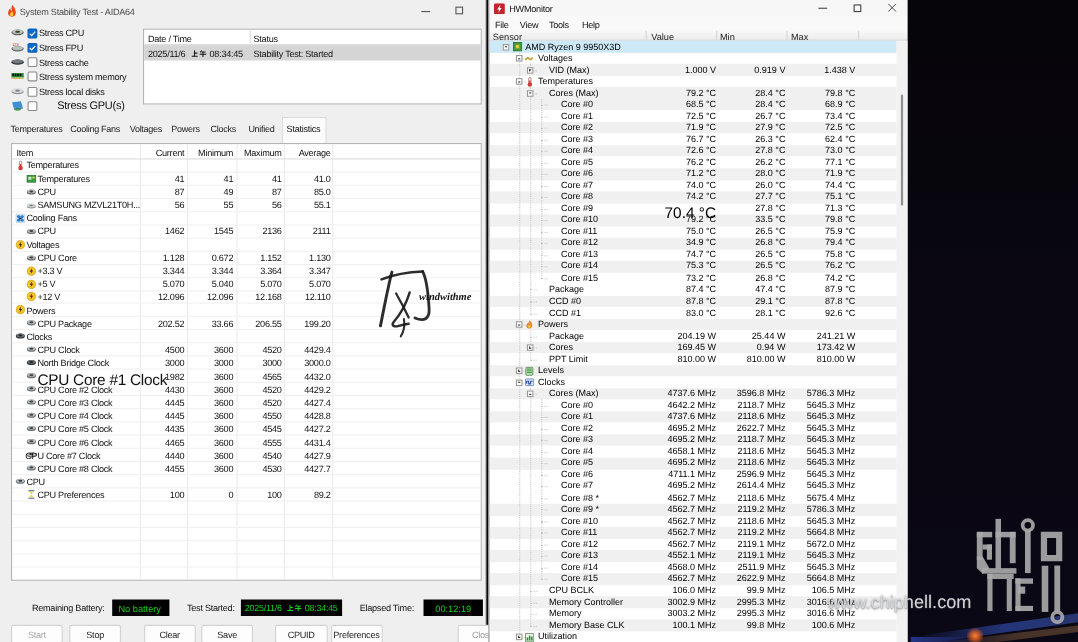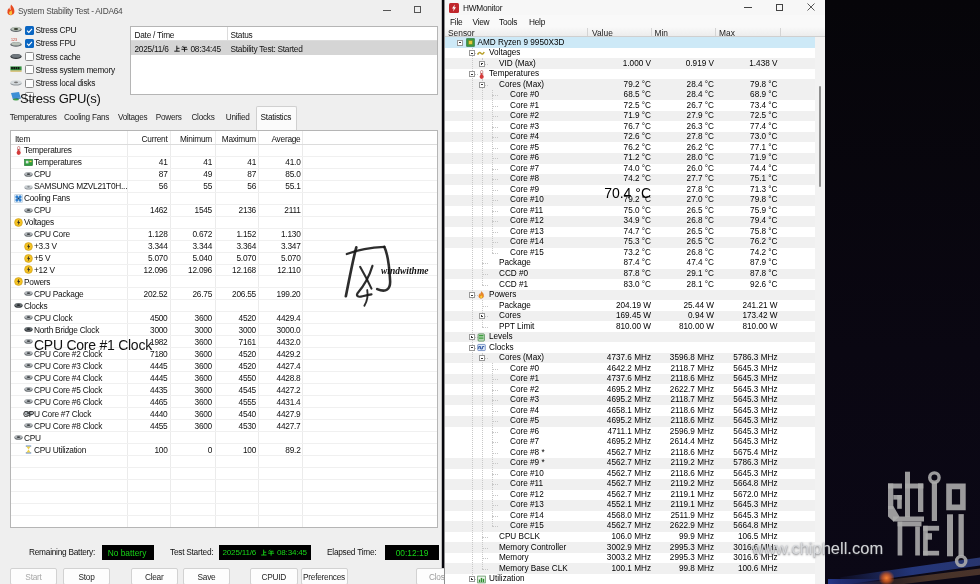--- a/index.html
+++ b/index.html
@@ -63,21 +63,21 @@
       <ellipse cx="6" cy="4.4" rx="2" ry="0.8" fill="#777"></ellipse>
     </svg>
 <div class="abs" style="left:25px;top:78.7px;width:9px;height:9px;background:#fdfdfd;border:1px solid #8a8a8a;border-radius:1.5px"></div>
 <div class="txt" style="left:35.5px;top:78.2px;font-size:8.3px;letter-spacing:-0.25px;color:#111">Stress local disks</div>
 <svg class="abs" style="left:10px;top:90.7px" width="12" height="10" viewBox="0 0 12 10">
       <path d="M1 2 L9 1 L10.6 6.4 L2.6 7.6 Z" fill="#3d8fd6"></path>
       <path d="M2.6 7.6 L10.6 6.4 L10.8 7.6 L3 8.8 Z" fill="#2a6aa8"></path>
       <ellipse cx="6" cy="8.6" rx="3" ry="1" fill="#3f9e49"></ellipse>
     </svg>
 <div class="abs" style="left:25px;top:91.7px;width:9px;height:9px;background:#fdfdfd;border:1px solid #8a8a8a;border-radius:1.5px"></div>
-<div class="txt" style="left:20px;top:91.2px;font-size:13px;letter-spacing:-0.25px;color:#111">Stress GPU(s)</div>
+<div class="txt" style="left:52px;top:91.2px;font-size:10px;letter-spacing:-0.25px;color:#111">Stress GPU(s)</div>
 <div class="abs" style="left:129.5px;top:25.5px;width:308px;height:69.5px;background:#fff;border:1px solid #b5b5b5">
 <div class="abs" style="left:0;top:0;width:100%;height:14px;border-bottom:1px solid #dcdcdc"></div>
 <div class="abs" style="left:96px;top:0;width:1px;height:14px;background:#dcdcdc"></div>
 <div class="txt" style="left:4px;top:3px;font-size:8.3px;letter-spacing:-0.25px;color:#111">Date / Time</div>
 <div class="txt" style="left:100px;top:3px;font-size:8.3px;letter-spacing:-0.25px;color:#111">Status</div>
 <div class="abs" style="left:0;top:14.5px;width:100%;height:14px;background:#d5d5d5"></div>
 <div class="txt" style="left:4px;top:17.5px;font-size:8.3px;letter-spacing:-0.25px;color:#111">2025/11/6</div>
 <svg style="position:absolute;left:42.5px;top:18.7px" width="15.5" height="7.2" viewBox="0 0 20 10">
         <g stroke="#111" stroke-width="1.3" fill="none">
           <path d="M4.5 1 L4.5 8.6"></path>
@@ -247,21 +247,21 @@
         <path d="M5.8 1.8 L3.4 5.4 L5 5.4 L4.2 8.2 L6.8 4.4 L5.2 4.4 Z" fill="#222"></path>
       </svg>
 <div class="txt" style="left:13px;top:146.4px;font-size:8.3px;letter-spacing:-0.25px;color:#111">Powers</div>
 <svg style="position:absolute;left:13.0px;top:158.9px" width="9" height="9" viewBox="0 0 10 10">
         <ellipse cx="5" cy="5" rx="4.6" ry="2.6" fill="#6a6f73"></ellipse>
         <ellipse cx="5" cy="4.4" rx="4" ry="1.9" fill="#b7bcc0"></ellipse>
         <ellipse cx="5" cy="4.5" rx="2" ry="1" fill="#3c4043"></ellipse>
       </svg>
 <div class="txt" style="left:23px;top:158.4px;font-size:8.3px;letter-spacing:-0.25px;color:#111">CPU Package</div>
 <div class="txt" style="right:269.0px;top:158.4px;font-size:8.3px;letter-spacing:-0.25px;color:#111">202.52</div>
-<div class="txt" style="right:224.5px;top:158.4px;font-size:8.3px;letter-spacing:-0.25px;color:#111">26.75</div>
+<div class="txt" style="right:224.5px;top:158.4px;font-size:8.3px;letter-spacing:-0.25px;color:#111">33.66</div>
 <div class="txt" style="right:180.5px;top:158.4px;font-size:8.3px;letter-spacing:-0.25px;color:#111">206.55</div>
 <div class="txt" style="right:136.0px;top:158.4px;font-size:8.3px;letter-spacing:-0.25px;color:#111">199.20</div>
 <svg style="position:absolute;left:2.5px;top:170.9px" width="9" height="9" viewBox="0 0 10 10">
         <ellipse cx="5" cy="5" rx="4.6" ry="2.6" fill="#34383c"></ellipse>
         <ellipse cx="5" cy="4.4" rx="4" ry="1.9" fill="#6d7478"></ellipse>
         <ellipse cx="5" cy="4.5" rx="2" ry="1" fill="#22262a"></ellipse>
       </svg>
 <div class="txt" style="left:13px;top:170.4px;font-size:8.3px;letter-spacing:-0.25px;color:#111">Clocks</div>
 <svg style="position:absolute;left:13.0px;top:182.9px" width="9" height="9" viewBox="0 0 10 10">
         <ellipse cx="5" cy="5" rx="4.6" ry="2.6" fill="#6a6f73"></ellipse>
@@ -284,29 +284,29 @@
 <div class="txt" style="right:180.5px;top:194.3px;font-size:8.3px;letter-spacing:-0.25px;color:#111">3000</div>
 <div class="txt" style="right:136.0px;top:194.3px;font-size:8.3px;letter-spacing:-0.25px;color:#111">3000.0</div>
 <svg style="position:absolute;left:13.0px;top:206.8px" width="9" height="9" viewBox="0 0 10 10">
         <ellipse cx="5" cy="5" rx="4.6" ry="2.6" fill="#6a6f73"></ellipse>
         <ellipse cx="5" cy="4.4" rx="4" ry="1.9" fill="#b7bcc0"></ellipse>
         <ellipse cx="5" cy="4.5" rx="2" ry="1" fill="#3c4043"></ellipse>
       </svg>
 <div class="txt" style="left:23px;top:206.3px;font-size:14px;letter-spacing:-0.25px;color:#111">CPU Core #1 Clock</div>
 <div class="txt" style="right:269.0px;top:206.3px;font-size:8.3px;letter-spacing:-0.25px;color:#111">1982</div>
 <div class="txt" style="right:224.5px;top:206.3px;font-size:8.3px;letter-spacing:-0.25px;color:#111">3600</div>
-<div class="txt" style="right:180.5px;top:206.3px;font-size:8.3px;letter-spacing:-0.25px;color:#111">7161</div>
+<div class="txt" style="right:180.5px;top:206.3px;font-size:8.3px;letter-spacing:-0.25px;color:#111">4565</div>
 <div class="txt" style="right:136.0px;top:206.3px;font-size:8.3px;letter-spacing:-0.25px;color:#111">4432.0</div>
 <svg style="position:absolute;left:13.0px;top:218.8px" width="9" height="9" viewBox="0 0 10 10">
         <ellipse cx="5" cy="5" rx="4.6" ry="2.6" fill="#6a6f73"></ellipse>
         <ellipse cx="5" cy="4.4" rx="4" ry="1.9" fill="#b7bcc0"></ellipse>
         <ellipse cx="5" cy="4.5" rx="2" ry="1" fill="#3c4043"></ellipse>
       </svg>
 <div class="txt" style="left:23px;top:218.3px;font-size:8.3px;letter-spacing:-0.25px;color:#111">CPU Core #2 Clock</div>
-<div class="txt" style="right:269.0px;top:218.3px;font-size:8.3px;letter-spacing:-0.25px;color:#111">7180</div>
+<div class="txt" style="right:269.0px;top:218.3px;font-size:8.3px;letter-spacing:-0.25px;color:#111">4430</div>
 <div class="txt" style="right:224.5px;top:218.3px;font-size:8.3px;letter-spacing:-0.25px;color:#111">3600</div>
 <div class="txt" style="right:180.5px;top:218.3px;font-size:8.3px;letter-spacing:-0.25px;color:#111">4520</div>
 <div class="txt" style="right:136.0px;top:218.3px;font-size:8.3px;letter-spacing:-0.25px;color:#111">4429.2</div>
 <svg style="position:absolute;left:13.0px;top:230.8px" width="9" height="9" viewBox="0 0 10 10">
         <ellipse cx="5" cy="5" rx="4.6" ry="2.6" fill="#6a6f73"></ellipse>
         <ellipse cx="5" cy="4.4" rx="4" ry="1.9" fill="#b7bcc0"></ellipse>
         <ellipse cx="5" cy="4.5" rx="2" ry="1" fill="#3c4043"></ellipse>
       </svg>
 <div class="txt" style="left:23px;top:230.3px;font-size:8.3px;letter-spacing:-0.25px;color:#111">CPU Core #3 Clock</div>
 <div class="txt" style="right:269.0px;top:230.3px;font-size:8.3px;letter-spacing:-0.25px;color:#111">4445</div>
@@ -368,21 +368,21 @@
         <ellipse cx="5" cy="4.4" rx="4" ry="1.9" fill="#b7bcc0"></ellipse>
         <ellipse cx="5" cy="4.5" rx="2" ry="1" fill="#3c4043"></ellipse>
       </svg>
 <div class="txt" style="left:13px;top:302.2px;font-size:8.3px;letter-spacing:-0.25px;color:#111">CPU</div>
 <svg style="position:absolute;left:13.0px;top:314.6px" width="9" height="9" viewBox="0 0 10 10">
         <rect x="2" y="0.6" width="6" height="1.2" fill="#4a78c0"></rect>
         <rect x="2" y="8.2" width="6" height="1.2" fill="#4a78c0"></rect>
         <path d="M2.6 1.8 L7.4 1.8 L5 5 Z" fill="#f0d24a"></path>
         <path d="M2.6 8.2 L7.4 8.2 L5 5 Z" fill="#f0d24a"></path>
       </svg>
-<div class="txt" style="left:23px;top:314.1px;font-size:8.3px;letter-spacing:-0.25px;color:#111">CPU Utilization</div>
+<div class="txt" style="left:23px;top:314.1px;font-size:8.3px;letter-spacing:-0.25px;color:#111">CPU Preferences</div>
 <div class="txt" style="right:269.0px;top:314.1px;font-size:8.3px;letter-spacing:-0.25px;color:#111">100</div>
 <div class="txt" style="right:224.5px;top:314.1px;font-size:8.3px;letter-spacing:-0.25px;color:#111">0</div>
 <div class="txt" style="right:180.5px;top:314.1px;font-size:8.3px;letter-spacing:-0.25px;color:#111">100</div>
 <div class="txt" style="right:136.0px;top:314.1px;font-size:8.3px;letter-spacing:-0.25px;color:#111">89.2</div>
 </div>
 <div class="txt" style="left:29px;top:547px;font-size:8.3px;letter-spacing:-0.25px;color:#111">Remaining Battery:</div>
 <div class="abs" style="left:101.5px;top:544.5px;width:52px;height:15px;background:#000"></div>
 <div class="txt" style="left:127px;top:548px;transform:translateX(-50%);font-size:8.4px;color:#17d417">No battery</div>
 <div class="txt" style="left:170px;top:547px;font-size:8.3px;letter-spacing:-0.25px;color:#111">Test Started:</div>
 <div class="abs" style="left:218.5px;top:544.5px;width:92px;height:15px;background:#000"></div>
@@ -568,21 +568,21 @@
 <div class="txt" style="right:173.5px;top:100.68px;font-size:8.2px;color:#000">72.5 °C</div>
 <div class="txt" style="right:110.5px;top:100.68px;font-size:8.2px;color:#000">26.7 °C</div>
 <div class="txt" style="right:47.0px;top:100.68px;font-size:8.2px;color:#000">73.4 °C</div>
 <div class="txt" style="left:65.5px;top:111.20px;font-size:8.2px;color:#000">Core #2</div>
 <div class="txt" style="right:173.5px;top:111.20px;font-size:8.2px;color:#000">71.9 °C</div>
 <div class="txt" style="right:110.5px;top:111.20px;font-size:8.2px;color:#000">27.9 °C</div>
 <div class="txt" style="right:47.0px;top:111.20px;font-size:8.2px;color:#000">72.5 °C</div>
 <div class="txt" style="left:65.5px;top:121.72px;font-size:8.2px;color:#000">Core #3</div>
 <div class="txt" style="right:173.5px;top:121.72px;font-size:8.2px;color:#000">76.7 °C</div>
 <div class="txt" style="right:110.5px;top:121.72px;font-size:8.2px;color:#000">26.3 °C</div>
-<div class="txt" style="right:47.0px;top:121.72px;font-size:8.2px;color:#000">77.4 °C</div>
+<div class="txt" style="right:47.0px;top:121.72px;font-size:8.2px;color:#000">62.4 °C</div>
 <div class="txt" style="left:65.5px;top:132.24px;font-size:8.2px;color:#000">Core #4</div>
 <div class="txt" style="right:173.5px;top:132.24px;font-size:8.2px;color:#000">72.6 °C</div>
 <div class="txt" style="right:110.5px;top:132.24px;font-size:8.2px;color:#000">27.8 °C</div>
 <div class="txt" style="right:47.0px;top:132.24px;font-size:8.2px;color:#000">73.0 °C</div>
 <div class="txt" style="left:65.5px;top:142.76px;font-size:8.2px;color:#000">Core #5</div>
 <div class="txt" style="right:173.5px;top:142.76px;font-size:8.2px;color:#000">76.2 °C</div>
 <div class="txt" style="right:110.5px;top:142.76px;font-size:8.2px;color:#000">26.2 °C</div>
 <div class="txt" style="right:47.0px;top:142.76px;font-size:8.2px;color:#000">77.1 °C</div>
 <div class="txt" style="left:65.5px;top:153.28px;font-size:8.2px;color:#000">Core #6</div>
 <div class="txt" style="right:173.5px;top:153.28px;font-size:8.2px;color:#000">71.2 °C</div>
@@ -595,21 +595,21 @@
 <div class="txt" style="left:65.5px;top:174.32px;font-size:8.2px;color:#000">Core #8</div>
 <div class="txt" style="right:173.5px;top:174.32px;font-size:8.2px;color:#000">74.2 °C</div>
 <div class="txt" style="right:110.5px;top:174.32px;font-size:8.2px;color:#000">27.7 °C</div>
 <div class="txt" style="right:47.0px;top:174.32px;font-size:8.2px;color:#000">75.1 °C</div>
 <div class="txt" style="left:65.5px;top:184.84px;font-size:8.2px;color:#000">Core #9</div>
 <div class="txt" style="right:173.5px;top:184.84px;font-size:14px;color:#000">70.4 °C</div>
 <div class="txt" style="right:110.5px;top:184.84px;font-size:8.2px;color:#000">27.8 °C</div>
 <div class="txt" style="right:47.0px;top:184.84px;font-size:8.2px;color:#000">71.3 °C</div>
 <div class="txt" style="left:65.5px;top:195.36px;font-size:8.2px;color:#000">Core #10</div>
 <div class="txt" style="right:173.5px;top:195.36px;font-size:8.2px;color:#000">79.2 °C</div>
-<div class="txt" style="right:110.5px;top:195.36px;font-size:8.2px;color:#000">27.0 °C</div>
+<div class="txt" style="right:110.5px;top:195.36px;font-size:8.2px;color:#000">33.5 °C</div>
 <div class="txt" style="right:47.0px;top:195.36px;font-size:8.2px;color:#000">79.8 °C</div>
 <div class="txt" style="left:65.5px;top:205.88px;font-size:8.2px;color:#000">Core #11</div>
 <div class="txt" style="right:173.5px;top:205.88px;font-size:8.2px;color:#000">75.0 °C</div>
 <div class="txt" style="right:110.5px;top:205.88px;font-size:8.2px;color:#000">26.5 °C</div>
 <div class="txt" style="right:47.0px;top:205.88px;font-size:8.2px;color:#000">75.9 °C</div>
 <div class="txt" style="left:65.5px;top:216.40px;font-size:8.2px;color:#000">Core #12</div>
 <div class="txt" style="right:173.5px;top:216.40px;font-size:8.2px;color:#000">34.9 °C</div>
 <div class="txt" style="right:110.5px;top:216.40px;font-size:8.2px;color:#000">26.8 °C</div>
 <div class="txt" style="right:47.0px;top:216.40px;font-size:8.2px;color:#000">79.4 °C</div>
 <div class="txt" style="left:65.5px;top:226.92px;font-size:8.2px;color:#000">Core #13</div>

